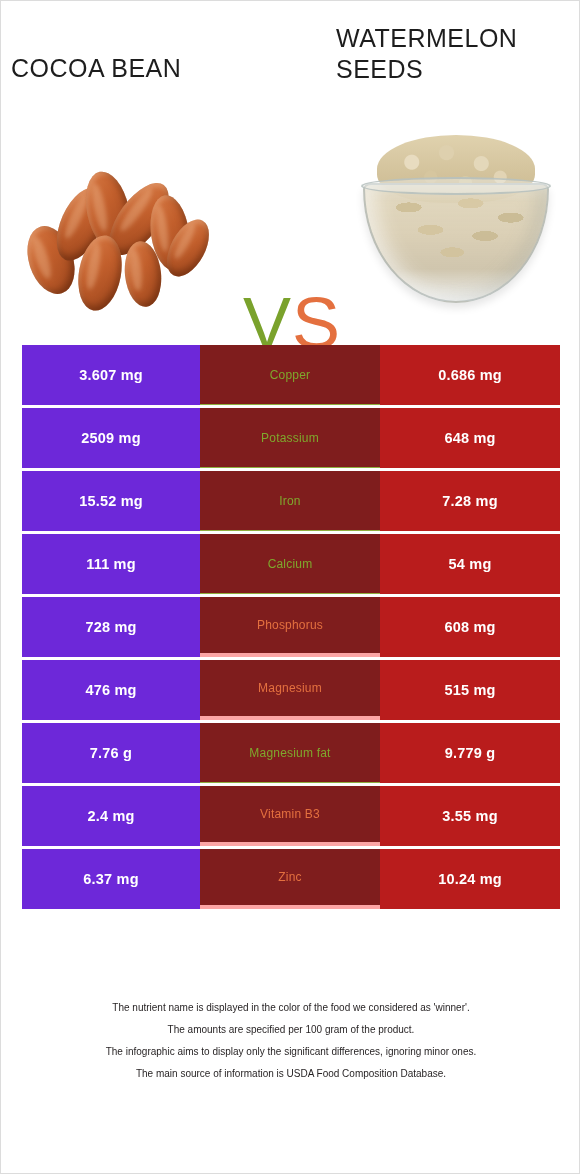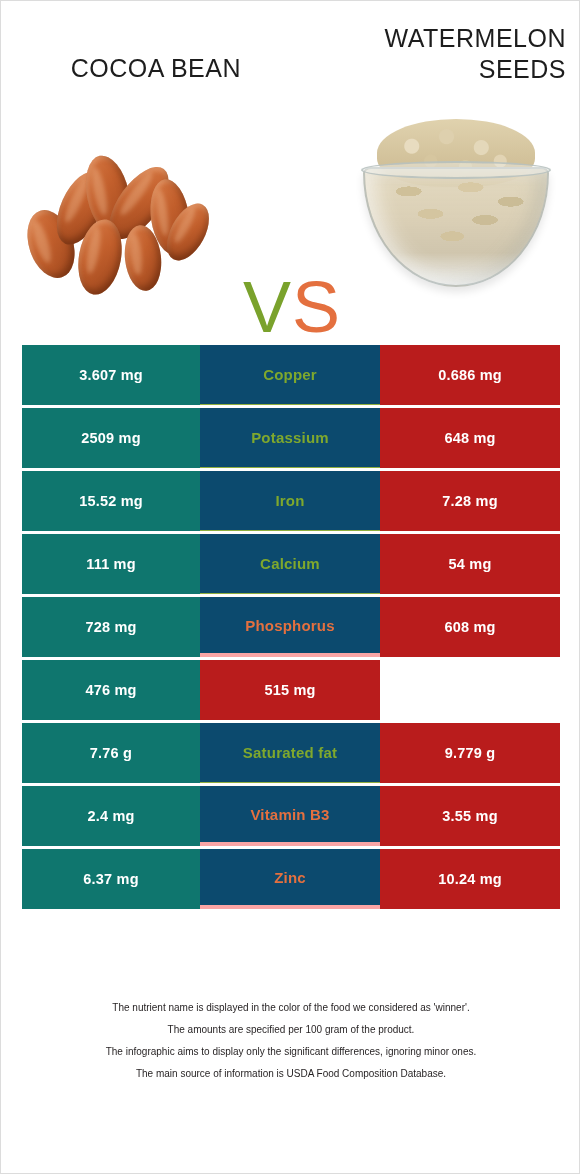--- a/index.html
+++ b/index.html
@@ -29,42 +29,42 @@
     height: 100px;
   }
 
   .food-title {
     position: absolute;
     font-family: "Liberation Sans", sans-serif;
     font-weight: 300;
     font-size: 25px;
     letter-spacing: 0.5px;
     color: #1d1d1d;
-    text-align: right;
+    text-align: left;
     line-height: 31px;
     text-transform: uppercase;
     -webkit-font-smoothing: antialiased;
   }
 
   #title-left {
     left: 10px;
     top: 52px;
     width: 230px;
   }
 
   #title-right {
     left: 335px;
     top: 22px;
     width: 230px;
   }
 
   
   .hero {
     position: absolute;
-    top: 96px;
+    top: 112px;
     left: 0;
     width: 580px;
     height: 220px;
   }
 
   .hero-img {
     position: absolute;
     top: 0;
   }
 
@@ -178,36 +178,36 @@
     align-items: center;
     justify-content: center;
     font-size: 14.5px;
     font-weight: 600;
     letter-spacing: .2px;
     -webkit-font-smoothing: antialiased;
   }
 
   .cell-left {
     width: 178px;
-    background: #0f766e;
+    background: #6d28d9;
     color: #ffffff;
   }
 
   .cell-right {
     width: 180px;
     background: #b91c1c;
     color: #ffffff;
   }
 
   .cell-mid {
     flex: 1;
-    background: #0c4a6e;
+    background: #7f1d1d;
     color: #7fa82d;
-    font-weight: 700;
-    font-size: 15px;
+    font-weight: 400;
+    font-size: 12px;
   }
 
   .row.win-green .cell-mid { color: #7fa82d; border-bottom: 1px solid #8fae3f; }
   .row.win-orange .cell-mid { color: #e4703f; border-bottom: 4px solid #fca5a5; }
 
   
   .footer {
     position: absolute;
     left: 20px;
     top: 996px;
@@ -278,25 +278,26 @@
         <div class="cell cell-mid">Calcium</div>
         <div class="cell cell-right">54 mg</div>
       </div>
       <div class="row win-orange">
         <div class="cell cell-left">728 mg</div>
         <div class="cell cell-mid">Phosphorus</div>
         <div class="cell cell-right">608 mg</div>
       </div>
       <div class="row win-orange">
         <div class="cell cell-left">476 mg</div>
+        <div class="cell cell-mid">Magnesium</div>
         <div class="cell cell-right">515 mg</div>
       </div>
       <div class="row win-green">
         <div class="cell cell-left">7.76 g</div>
-        <div class="cell cell-mid">Saturated fat</div>
+        <div class="cell cell-mid">Magnesium fat</div>
         <div class="cell cell-right">9.779 g</div>
       </div>
       <div class="row win-orange">
         <div class="cell cell-left">2.4 mg</div>
         <div class="cell cell-mid">Vitamin B3</div>
         <div class="cell cell-right">3.55 mg</div>
       </div>
       <div class="row win-orange">
         <div class="cell cell-left">6.37 mg</div>
         <div class="cell cell-mid">Zinc</div>

